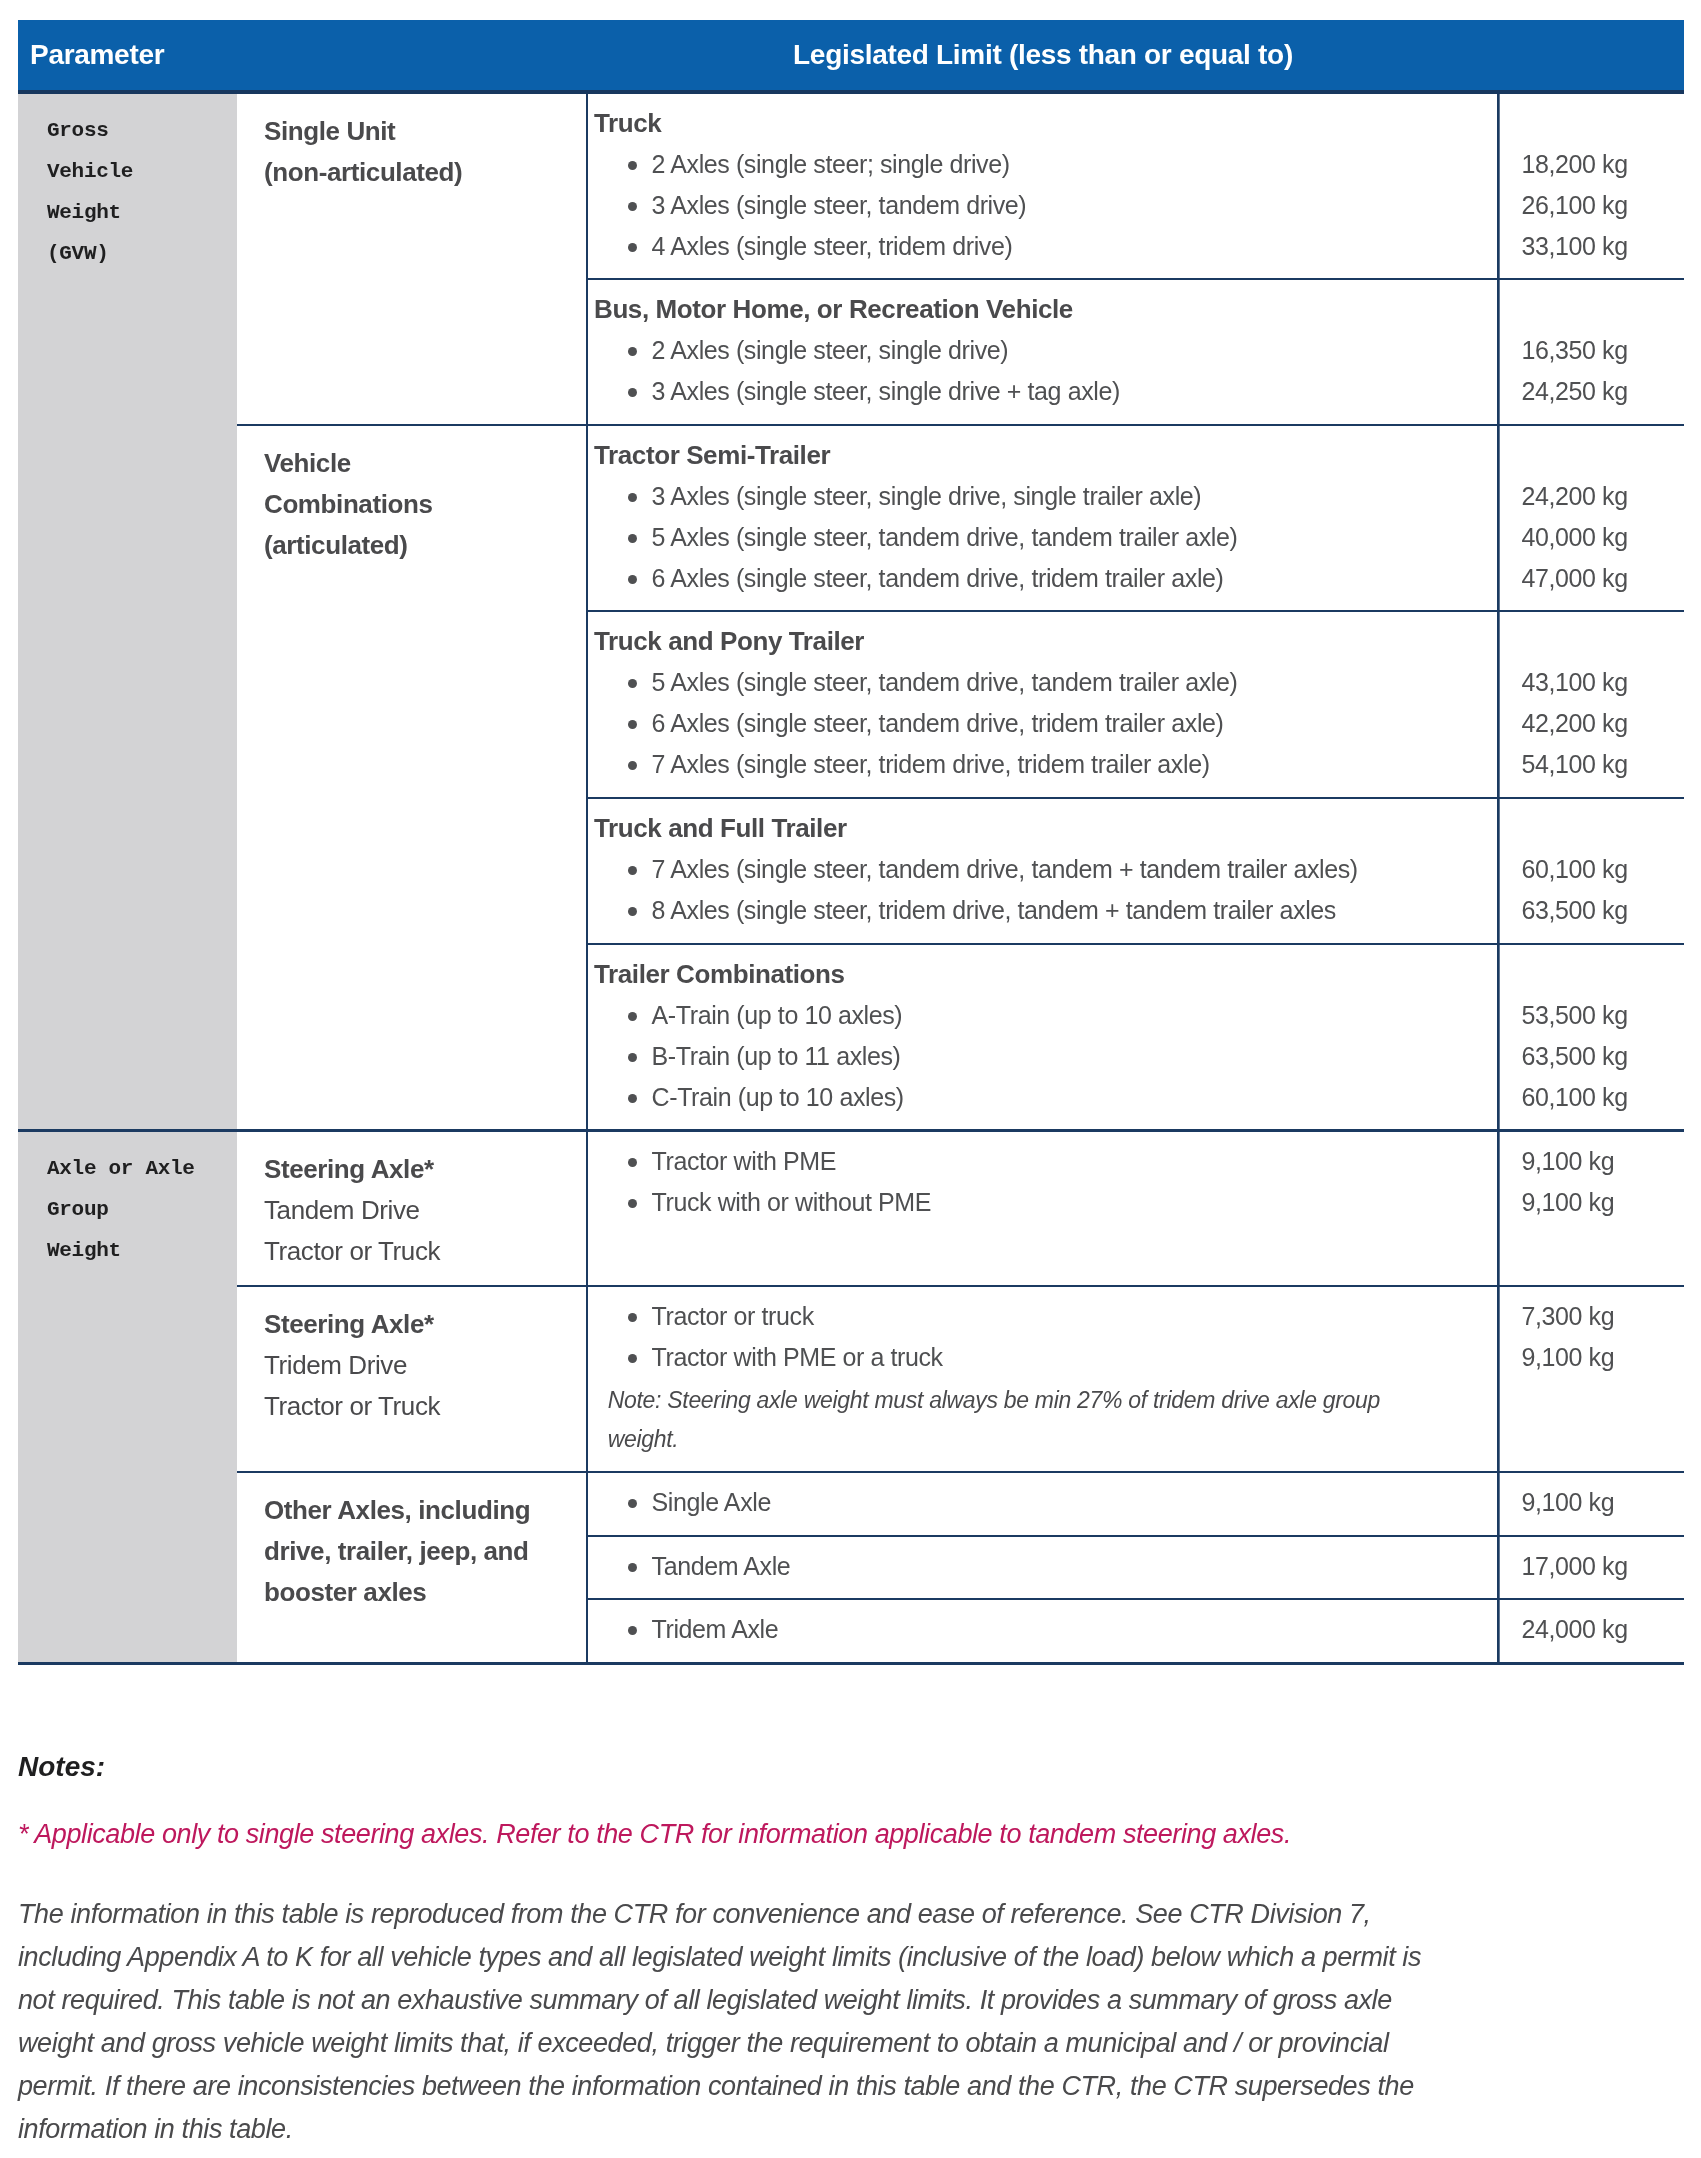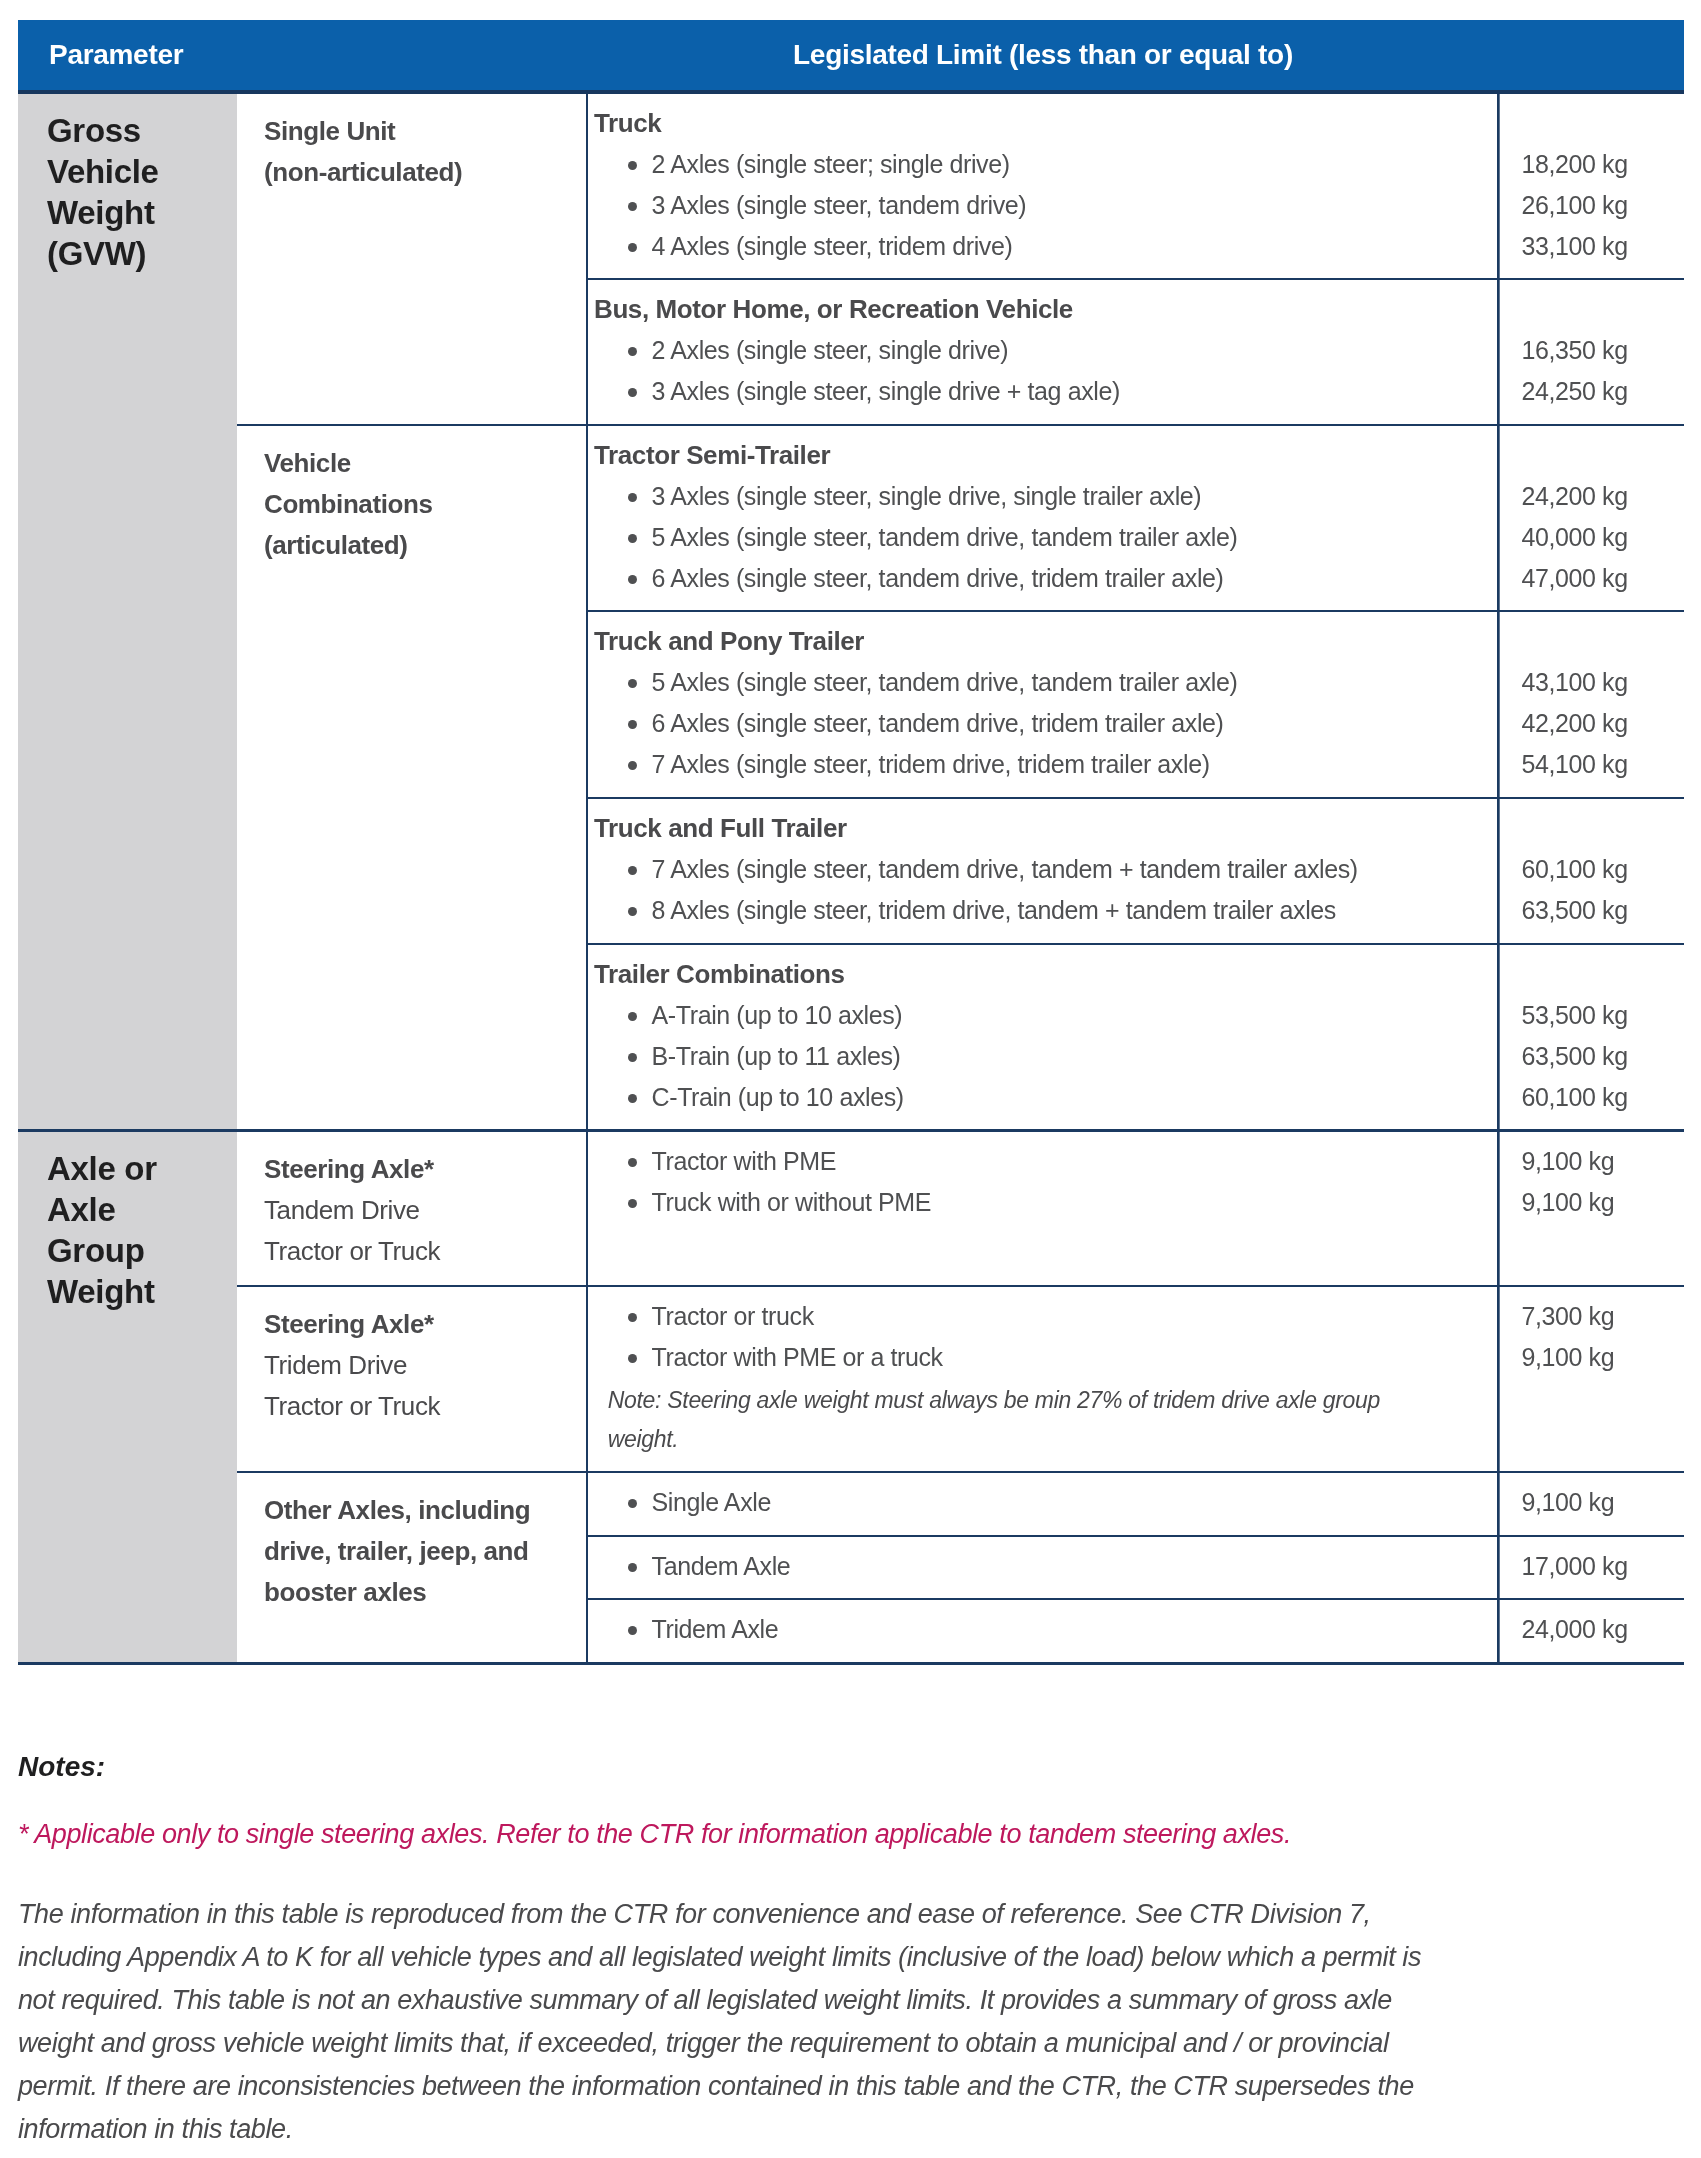--- a/index.html
+++ b/index.html
@@ -2,27 +2,27 @@
 <html style="font-size:14.3px"><head>
 <meta charset="utf-8">
 <style>
   html,body{margin:0;padding:0;background:#ffffff;}
   body{width:1702px;font-family:"Liberation Sans",sans-serif;color:#4f5052;}
   .page{width:1702px;min-height:2158px;box-sizing:border-box;}
 
   
   .wtable{margin:19.7px 18px 0 18px;border-bottom:3.6px solid #1b3a61;}
   .thead{display:grid;grid-template-columns:219px 349px 1fr 184px;background:#0b60aa;height:70px;align-items:center;border-bottom:4.5px solid #17375e;}
-  .th-param{grid-column:1 / 3;color:#ffffff;font-weight:bold;font-size:28px;padding-left:31px;letter-spacing:-0.3px;}
+  .th-param{grid-column:1 / 3;color:#ffffff;font-weight:bold;font-size:28px;padding-left:12px;letter-spacing:-0.3px;}
   .th-limit{grid-column:3;text-align:center;color:#ffffff;font-weight:bold;font-size:28px;letter-spacing:-0.3px;}
 
   .section{display:flex;}
   .section + .section{border-top:3.6px solid #1b3a61;}
   .param-cell{width:219px;box-sizing:border-box;background:#d3d3d5;padding:16px 9px 0 29px;
-              font-weight:bold;color:#1f1f20;font-size:33px;line-height:41px;letter-spacing:-0.3px;}
+              font-weight:bold;color:#1f1f20;font-size:21px;line-height:41px;letter-spacing:-0.3px;font-family:Liberation Mono, monospace;}
   .section-body{flex:1;display:flex;flex-direction:column;min-width:0;}
   .subsection{display:flex;}
   .subsection + .subsection{border-top:2.7px solid #1b3a61;}
   .subcat{width:349px;box-sizing:border-box;padding:17px 23px 12.5px 27px;font-size:26px;line-height:41px;color:#4a4a4c;letter-spacing:-0.4px;}
   .subcat-line.b{font-weight:bold;}
 
   .rows{flex:1;display:flex;flex-direction:column;min-width:0;border-left:2.7px solid #1b3a61;
         background-image:linear-gradient(#1b3a61,#1b3a61);background-repeat:no-repeat;
         background-position:calc(100% - 184px) 0;background-size:2.7px 100%;}
   .trow{padding:9px 0 11.6px 0;}

